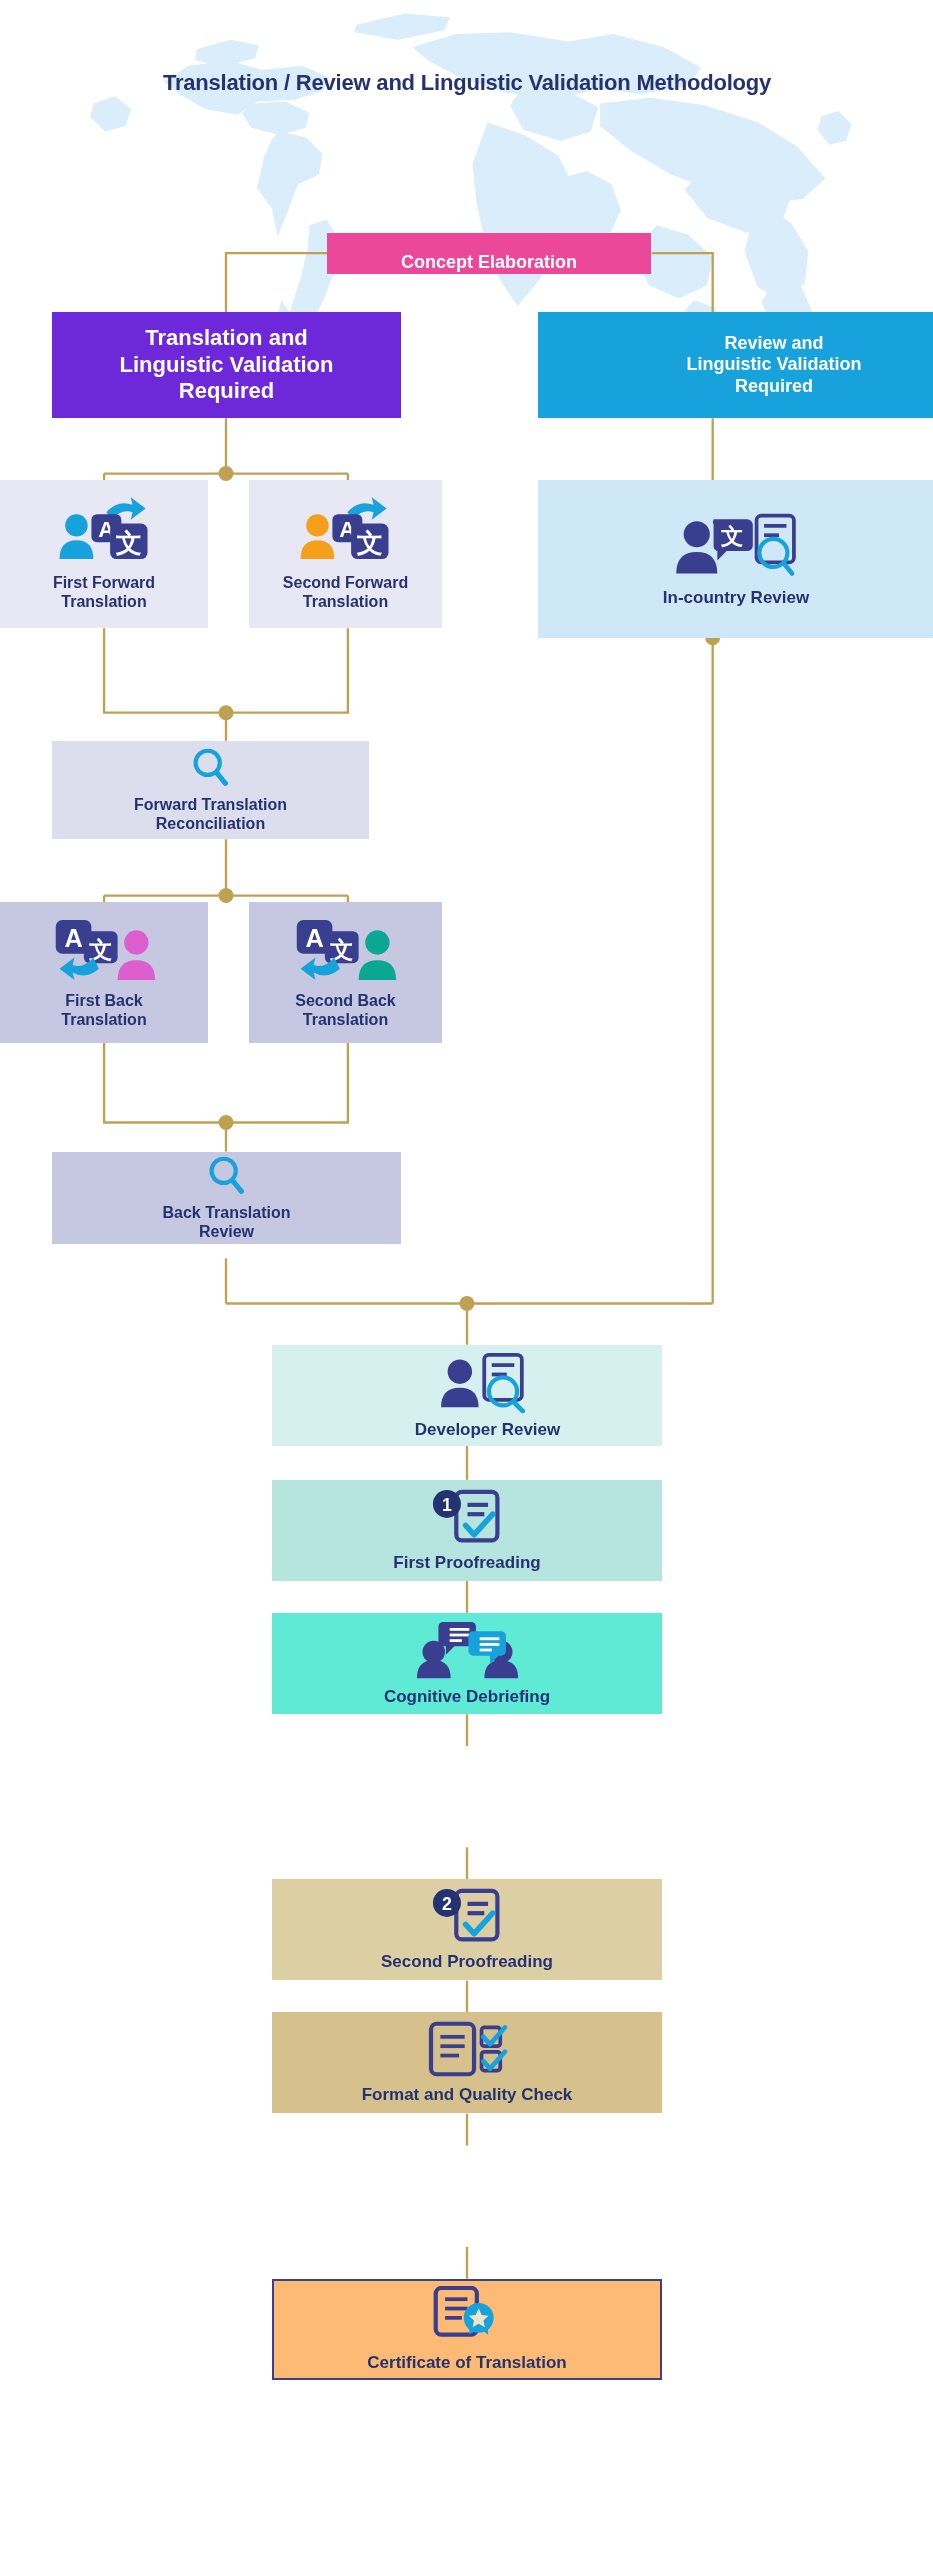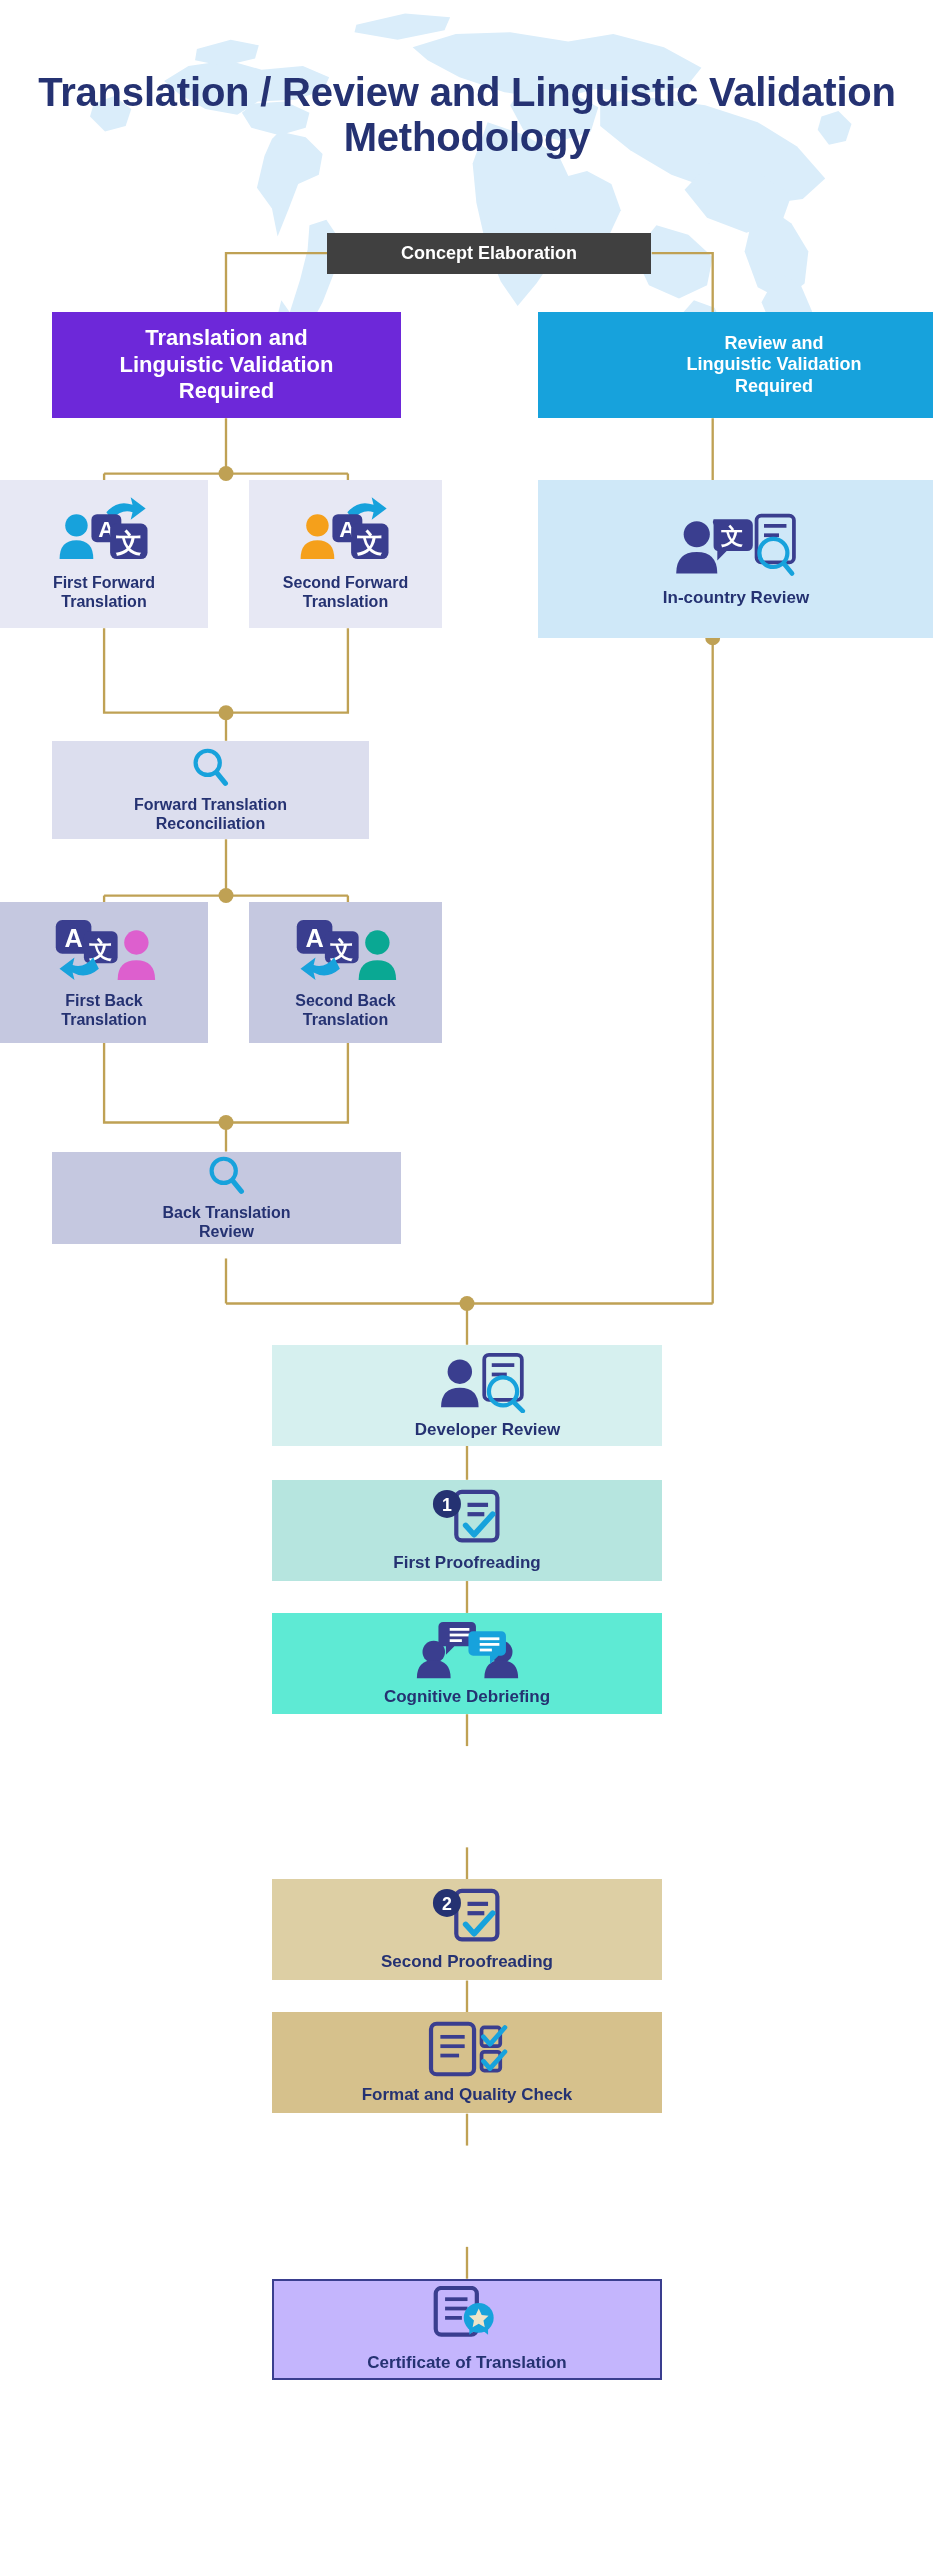--- a/index.html
+++ b/index.html
@@ -24,21 +24,21 @@
     opacity: 1;
     pointer-events: none;
   }
 
   
   #title {
     position: absolute;
     left: 0; top: 70px;
     width: 934px;
     text-align: center;
-    font-size: 40px;
+    font-size: 22px;
     font-weight: bold;
     color: #253272;
     letter-spacing: -0.2px;
   }
 
   
   #lines { position: absolute; left: 0; top: 0; width: 934px; height: 2576px; }
 
   
   .node {
@@ -49,23 +49,24 @@
     justify-content: center;
     text-align: center;
     color: #253272;
     font-weight: bold;
     line-height: 1.2;
   }
   .node .label { width: 100%; padding: 0 5.6px; }
 
   
   .bar-gold {
-    background: #404040;
+    background: #ec4899;
     color: #ffffff;
     font-size: 18px;
+    justify-content: flex-end;
   }
   .bar-navy {
     background: #6d28d9;
     color: #ffffff;
     font-size: 22px;
   }
   .bar-cyan {
     background: #17a2dc;
     color: #ffffff;
     font-size: 18px;
@@ -75,21 +76,21 @@
   .c-lavender   { background: #e7e8f4; }
   .c-lavender2  { background: #dcdeee; }
   .c-periwinkle { background: #c5c8e0; }
   .c-iceblue    { background: #cfe8f8; }
   .c-mint       { background: #d6f0ef; padding-left: 41px; }
   .c-teal       { background: #b6e5df; }
   .c-cream      { background: #5eead4; }
   .c-sand       { background: #e4dcc2; }
   .c-tan        { background: #ddcfa4; }
   .c-gold2      { background: #d6c18c; }
-  .c-final      { background: #c4b5fd; border: 2.8px solid #3a3e8f; }
+  .c-final      { background: #fdba74; border: 2.8px solid #3a3e8f; }
   .lbl-17 { font-size: 16px; }
   .lbl-18 { font-size: 17px; }
 
   .icon { display:block; margin: 0 auto 7.5px auto; }
 </style>
 </head>
 <body>
 
 <div id="page">
 

